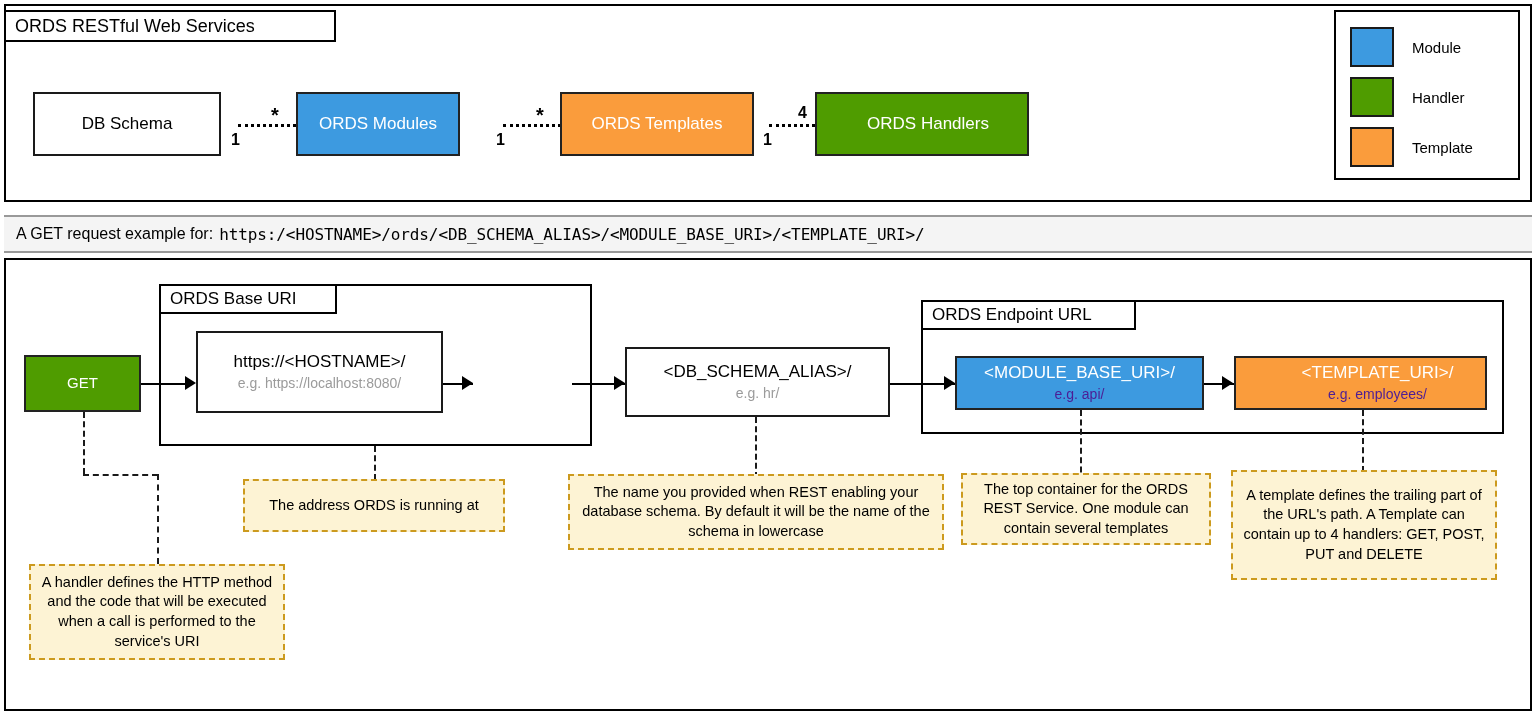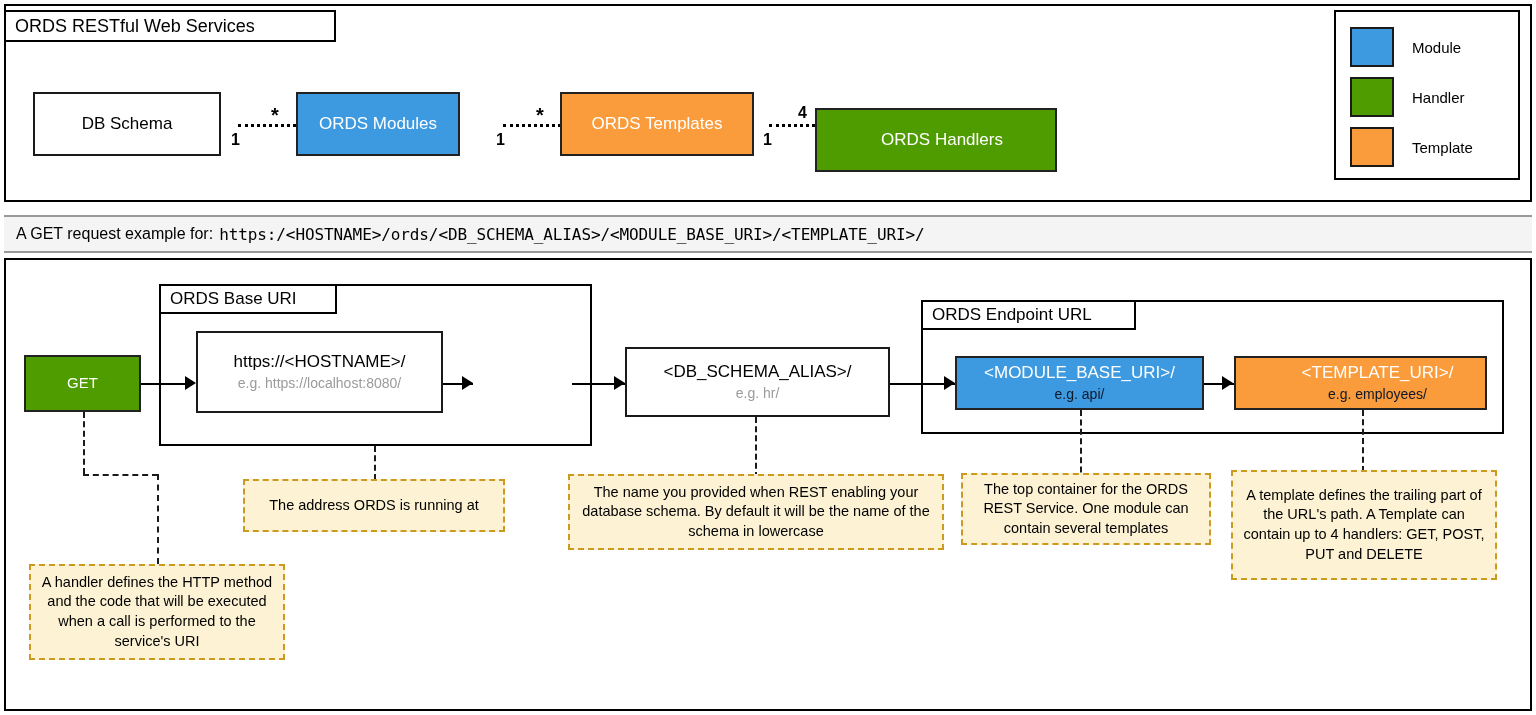--- a/index.html
+++ b/index.html
@@ -51,21 +51,21 @@
     line-height: 1.25;
   }
   .node.blue   { background: #3d9ae0; color: #fff; border-color: #222; }
   .node.orange { background: #fa9c3c; color: #fff; border-color: #222; }
   .node.green  { background: #4f9c00; color: #fff; border-color: #222; }
   .node .sub {
     font-size: 14px;
     color: #9b9b9b;
     margin-top: 3px;
   }
-  .node.blue .sub, .node.orange .sub, .node.green .sub { color: #0f172a; }
+  .node.blue .sub, .node.orange .sub, .node.green .sub { color: #4c1d95; }
 
   
   .legend {
     position: absolute;
     border: 2px solid #000;
     background: #fff;
     padding: 10px 14px;
   }
   .legend-row {
     display: flex;
@@ -169,21 +169,21 @@
   <div class="mult star" style="left:536px; top:110px;">*</div>
 
   <div class="node orange" style="left:560px; top:92px; width:194px; height:64px;">
     <span>ORDS Templates</span>
   </div>
 
   <div class="dotline" style="left:769px; top:124px; width:46px;"></div>
   <div class="mult" style="left:763px; top:131px;">1</div>
   <div class="mult" style="left:798px; top:104px;">4</div>
 
-  <div class="node green" style="left:815px; top:108px; width:242px; height:64px;padding-left:12px;">
+  <div class="node green" style="left:815px; top:92px; width:214px; height:64px;padding-left:12px;">
     <span>ORDS Handlers</span>
   </div>
 
   <div class="legend" style="left:1334px; top:10px; width:186px; height:170px;">
     <div class="legend-row">
       <span class="swatch blue"></span>
       <span class="legend-label">Module</span>
     </div>
     <div class="legend-row">
       <span class="swatch green"></span>

